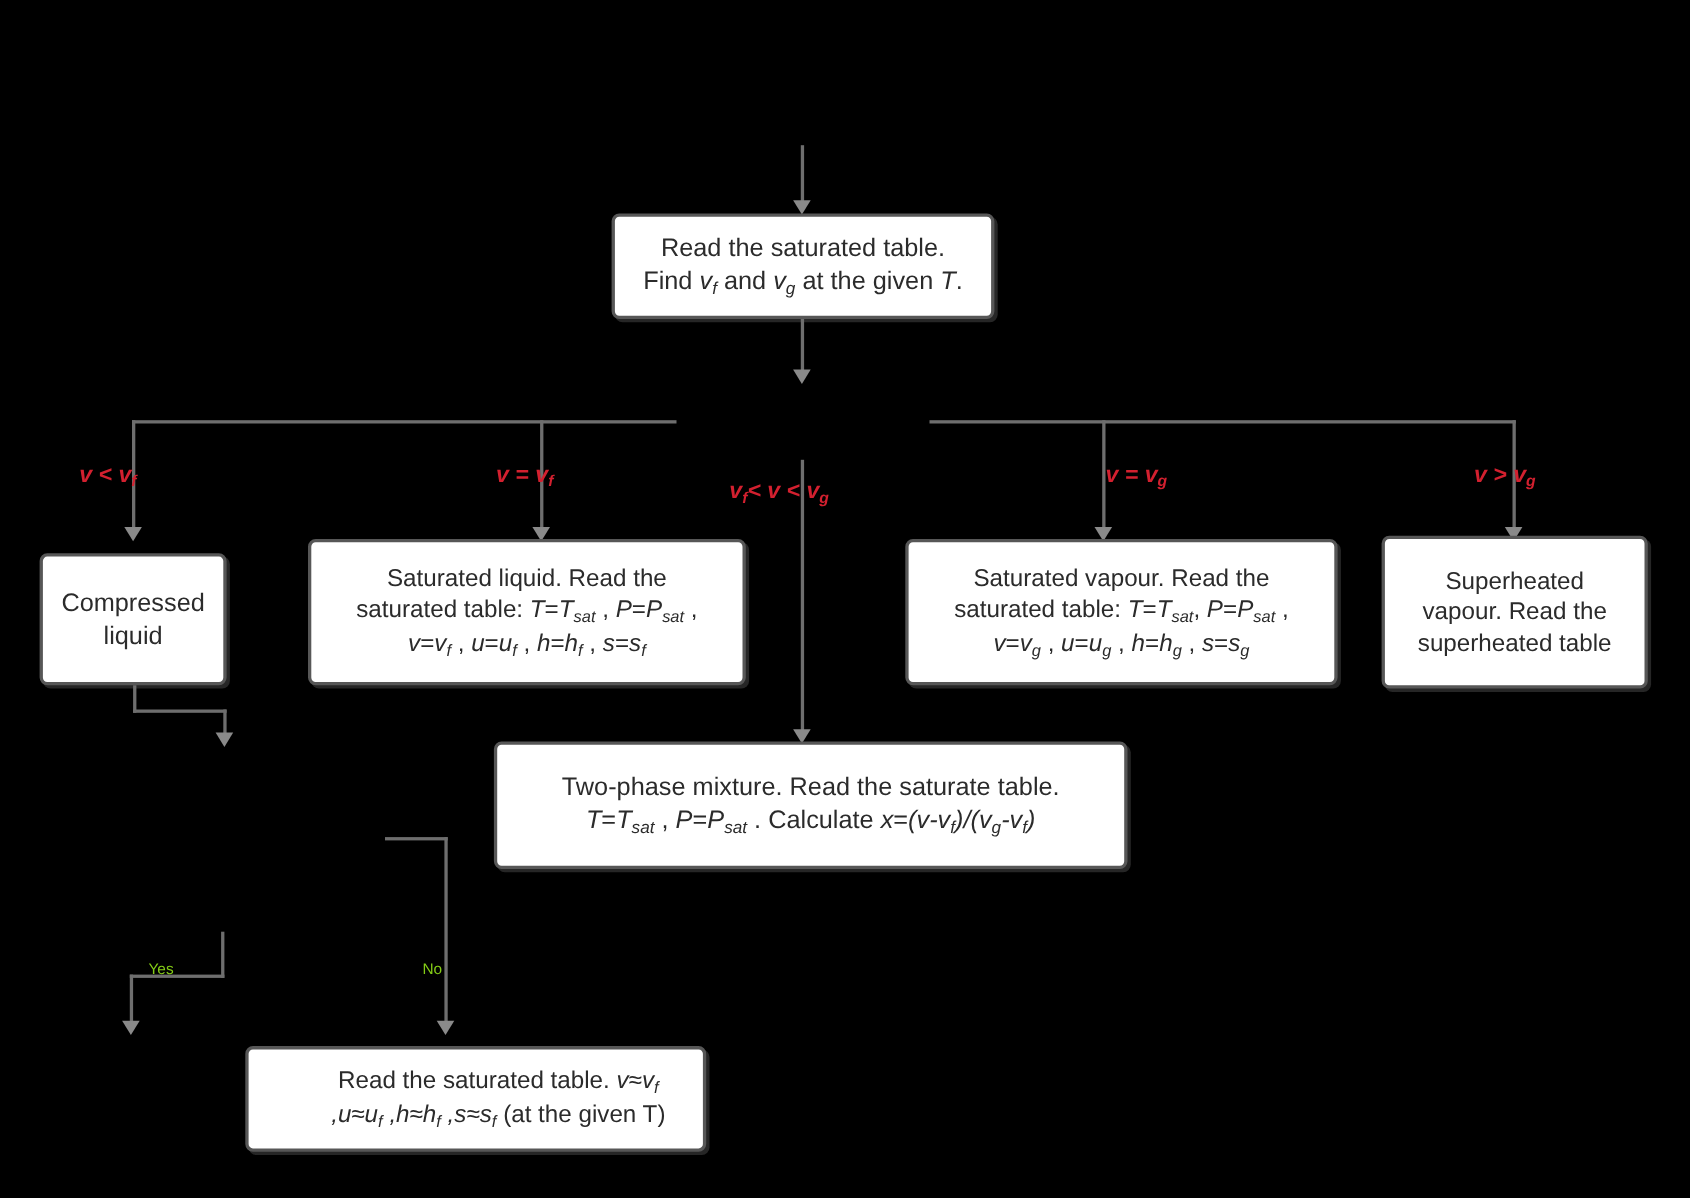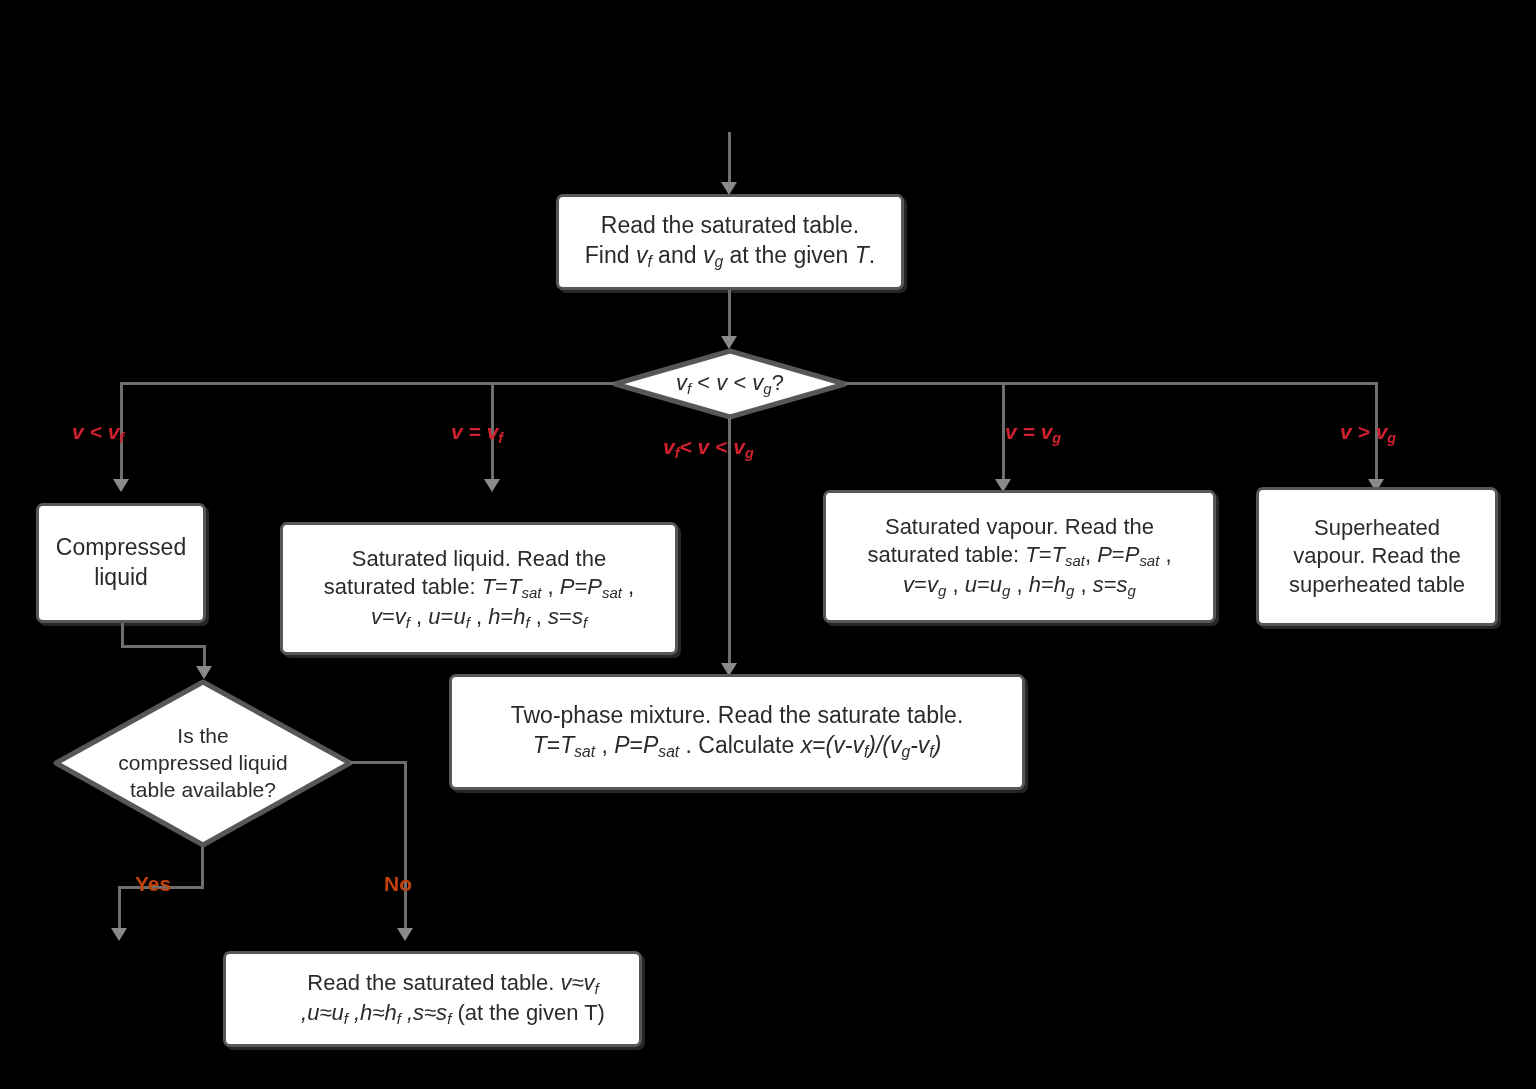--- a/index.html
+++ b/index.html
@@ -32,21 +32,21 @@
   .ln{position:absolute;background:#6e6e6e;}
   .hln{height:3px;}
   .vln{width:3px;}
   .arw{position:absolute;width:0;height:0;
        border-left:8px solid transparent;border-right:8px solid transparent;
        border-top:13px solid #8a8a8a;}
 
   
   .elab{position:absolute;color:#d3202f;font-weight:bold;font-style:italic;
         font-size:21px;white-space:nowrap;}
-  .ynlab{position:absolute;color:#c2410c;font-weight:bold;font-size:21px;
+  .ynlab{position:absolute;color:#84cc16;font-weight:normal;font-size:14px;
          white-space:nowrap;}
 
   sub{font-size:.68em;vertical-align:-.28em;}
   .it{font-style:italic;}
 </style>
 </head>
 <body>
 
 <div id="stage">
 
@@ -57,28 +57,20 @@
   <div class="node" style="left:556px;top:194px;width:348px;height:96px;font-size:23px;">
     <div class="txt">
       Read the saturated table.<br>
       Find <span class="it">v<sub>f</sub></span> and <span class="it">v<sub>g</sub></span> at the given <span class="it">T</span>.
     </div>
   </div>
 
   <div class="ln vln" style="left:728px;top:290px;height:52px;"></div>
   <div class="arw" style="left:721px;top:336px;"></div>
 
-  <div class="dia" style="left:612px;top:348px;width:236px;height:72px;">
-    <svg width="236" height="72" viewBox="0 0 236 72">
-      <polygon points="118,3 233,36 118,69 3,36" fill="#ffffff" stroke="#575757" stroke-width="5" stroke-linejoin="round"></polygon>
-    </svg>
-    <div class="lbl" style="font-size:22px;">
-      <span><span class="it">v<sub>f</sub></span> &lt; <span class="it">v</span> &lt; <span class="it">v<sub>g</sub></span>?</span>
-    </div>
-  </div>
 
   <div class="ln hln" style="left:120px;top:382px;width:495px;"></div>
 
   <div class="ln hln" style="left:845px;top:382px;width:533px;"></div>
 
   <div class="ln vln" style="left:120px;top:382px;height:102px;"></div>
   <div class="arw" style="left:113px;top:479px;"></div>
   <div class="elab" style="left:72px;top:420px;">
     <span class="it">v</span> &lt; <span class="it">v<sub>f</sub></span>
   </div>
@@ -104,21 +96,21 @@
   <div class="ln vln" style="left:1375px;top:382px;height:102px;"></div>
   <div class="arw" style="left:1368px;top:479px;"></div>
   <div class="elab" style="left:1340px;top:420px;">
     <span class="it">v</span> &gt; <span class="it">v<sub>g</sub></span>
   </div>
 
   <div class="node" style="left:36px;top:503px;width:170px;height:120px;font-size:23px;">
     <div class="txt">Compressed<br>liquid</div>
   </div>
 
-  <div class="node" style="left:280px;top:490px;width:398px;height:133px;font-size:22px;margin-top:32px;">
+  <div class="node" style="left:280px;top:490px;width:398px;height:133px;font-size:22px;">
     <div class="txt">
       Saturated liquid. Read the<br>
       saturated table: <span class="it">T</span>=<span class="it">T<sub>sat</sub></span> , <span class="it">P</span>=<span class="it">P<sub>sat</sub></span> ,<br>
       <span class="it">v</span>=<span class="it">v<sub>f</sub></span> , <span class="it">u</span>=<span class="it">u<sub>f</sub></span> , <span class="it">h</span>=<span class="it">h<sub>f</sub></span> , <span class="it">s</span>=<span class="it">s<sub>f</sub></span>
     </div>
   </div>
 
   <div class="node" style="left:823px;top:490px;width:393px;height:133px;font-size:22px;">
     <div class="txt">
       Saturated vapour. Read the<br>
@@ -138,28 +130,20 @@
       Two-phase mixture. Read the saturate table.<br>
       <span class="it">T</span>=<span class="it">T<sub>sat</sub></span> , <span class="it">P</span>=<span class="it">P<sub>sat</sub></span> . Calculate <span class="it">x</span>=<span class="it">(v-v<sub>f</sub>)/(v<sub>g</sub>-v<sub>f</sub>)</span>
     </div>
   </div>
 
   <div class="ln vln" style="left:121px;top:623px;height:25px;"></div>
   <div class="ln hln" style="left:121px;top:645px;width:85px;"></div>
   <div class="ln vln" style="left:203px;top:645px;height:28px;"></div>
   <div class="arw" style="left:196px;top:666px;"></div>
 
-  <div class="dia" style="left:53px;top:679px;width:300px;height:169px;">
-    <svg width="300" height="169" viewBox="0 0 300 169">
-      <polygon points="150,3 297,84 150,166 3,84" fill="#ffffff" stroke="#575757" stroke-width="5" stroke-linejoin="round"></polygon>
-    </svg>
-    <div class="lbl" style="font-size:21px;">
-      <span>Is the<br>compressed liquid<br>table available?</span>
-    </div>
-  </div>
 
   <div class="ln vln" style="left:201px;top:847px;height:42px;"></div>
   <div class="ln hln" style="left:118px;top:886px;width:86px;"></div>
   <div class="ln vln" style="left:118px;top:886px;height:47px;"></div>
   <div class="arw" style="left:111px;top:928px;"></div>
   <div class="ynlab" style="left:135px;top:872px;">Yes</div>
 
   <div class="ln hln" style="left:350px;top:761px;width:57px;"></div>
   <div class="ln vln" style="left:404px;top:761px;height:172px;"></div>
   <div class="arw" style="left:397px;top:928px;"></div>

